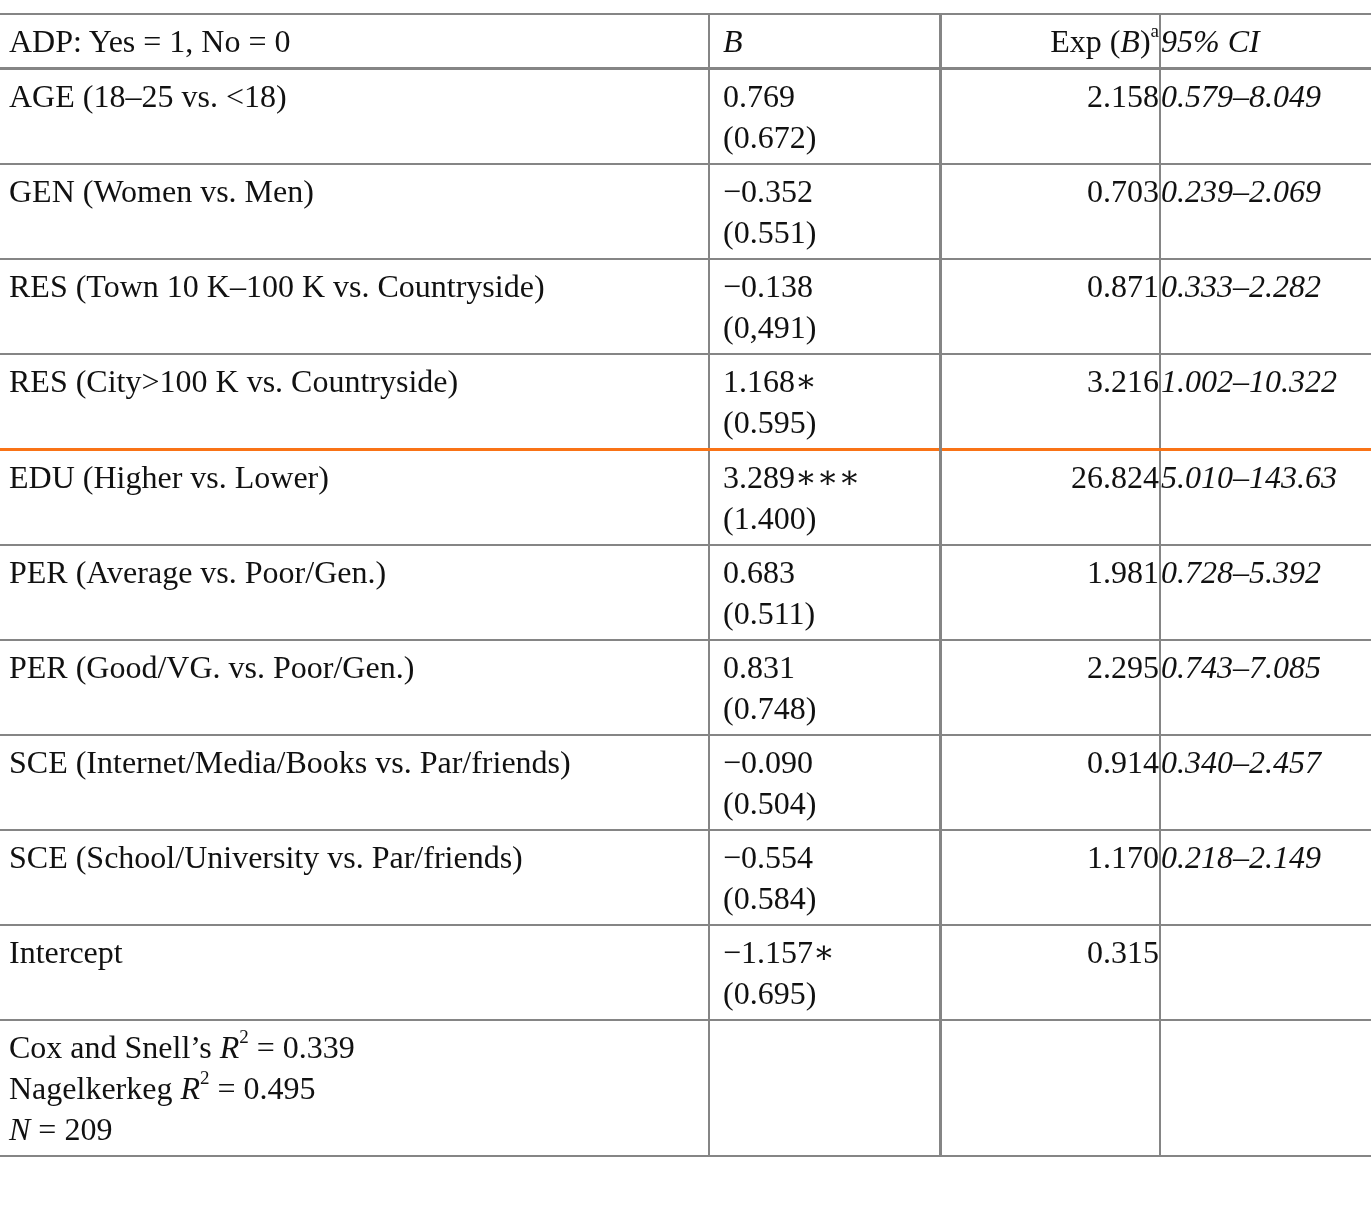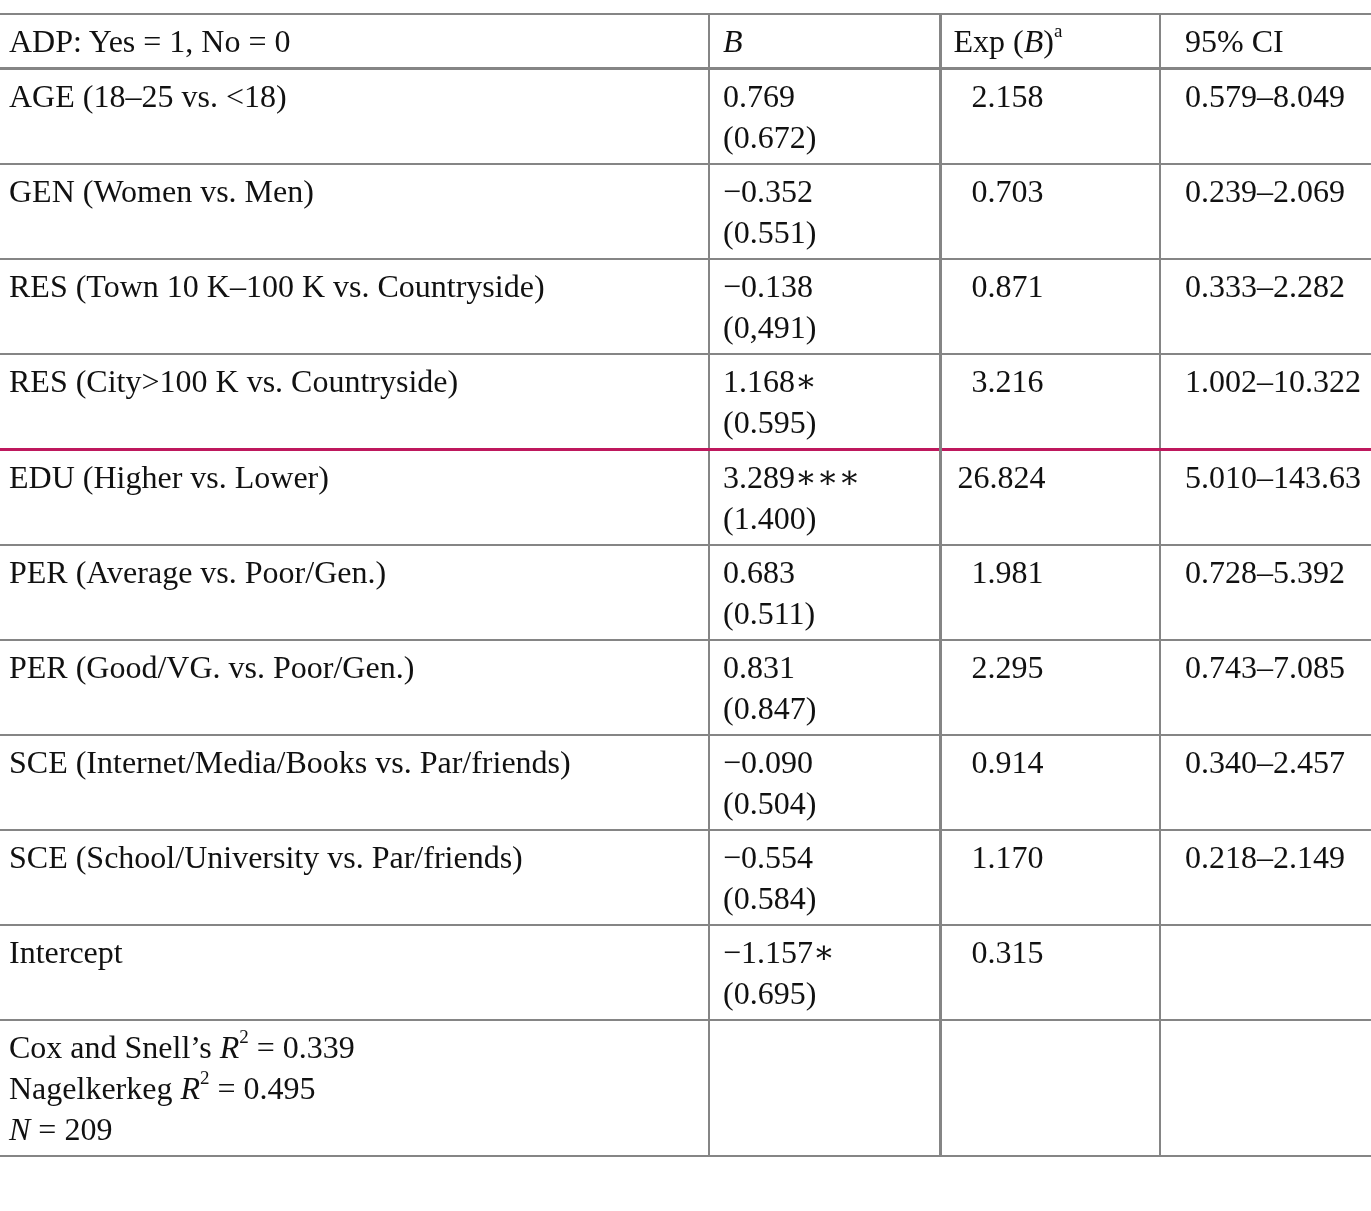--- a/index.html
+++ b/index.html
@@ -1,27 +1,27 @@
 <!DOCTYPE html>
 <html><head>
 <meta charset="utf-8">
 <style>
   html, body { margin:0; padding:0; background:#fff; }
   body { width:1371px; height:1211px; overflow:hidden; font-family:"Liberation Serif","DejaVu Serif",serif; color:#111; }
   table { position:absolute; left:0; top:13px; width:1371px; border-collapse:collapse; table-layout:fixed; font-size:32px; line-height:41px; }
   col.c0 { width:709px; } col.c1 { width:231px; } col.c2 { width:220px; } col.c3 { width:211px; }
   td, th { vertical-align:top; text-align:left; font-weight:normal; padding:6px 0 5px 9px; border-top:2px solid #858585; border-bottom:2px solid #858585; white-space:nowrap; overflow:visible; }
   td.b, th.b { padding-left:13px; border-left:2px solid #858585; }
-  td.e, th.e { padding-left:30px; border-left:3px solid #858585; }
+  td.e, th.e { padding-left:30px; border-left:3px solid #858585;text-align:right; }
   td.e.wide { padding-left:16px; }
   th.e { padding-left:12px; }
-  td.c, th.c { padding-left:24px; border-left:2px solid #858585; }
+  td.c, th.c { padding-left:0; border-left:2px solid #858585;font-style:italic; }
   thead tr th { height:40px; border-bottom:3px solid #858585; }
   tbody tr.data td { height:80px; }
-  tbody tr.thick td { border-top:3px solid #be185d; }
+  tbody tr.thick td { border-top:3px solid #f97316; }
   tbody tr.footer td { height:120px; }
   i { font-style:italic; }
   sup { font-size:19px; line-height:0; position:relative; top:-3px; }
 </style>
 </head>
 <body>
 
 <table>
   <colgroup>
       <col class="c0">
@@ -89,21 +89,21 @@
           <div>0.683</div>
           <div>(0.511)</div>
         </td>
       <td class="e">1.981</td>
       <td class="c">0.728–5.392</td>
     </tr>
     <tr class="data">
       <td>PER (Good/VG. vs. Poor/Gen.)</td>
       <td class="b">
           <div>0.831</div>
-          <div>(0.847)</div>
+          <div>(0.748)</div>
         </td>
       <td class="e">2.295</td>
       <td class="c">0.743–7.085</td>
     </tr>
     <tr class="data">
       <td>SCE (Internet/Media/Books vs. Par/friends)</td>
       <td class="b">
           <div>−0.090</div>
           <div>(0.504)</div>
         </td>

